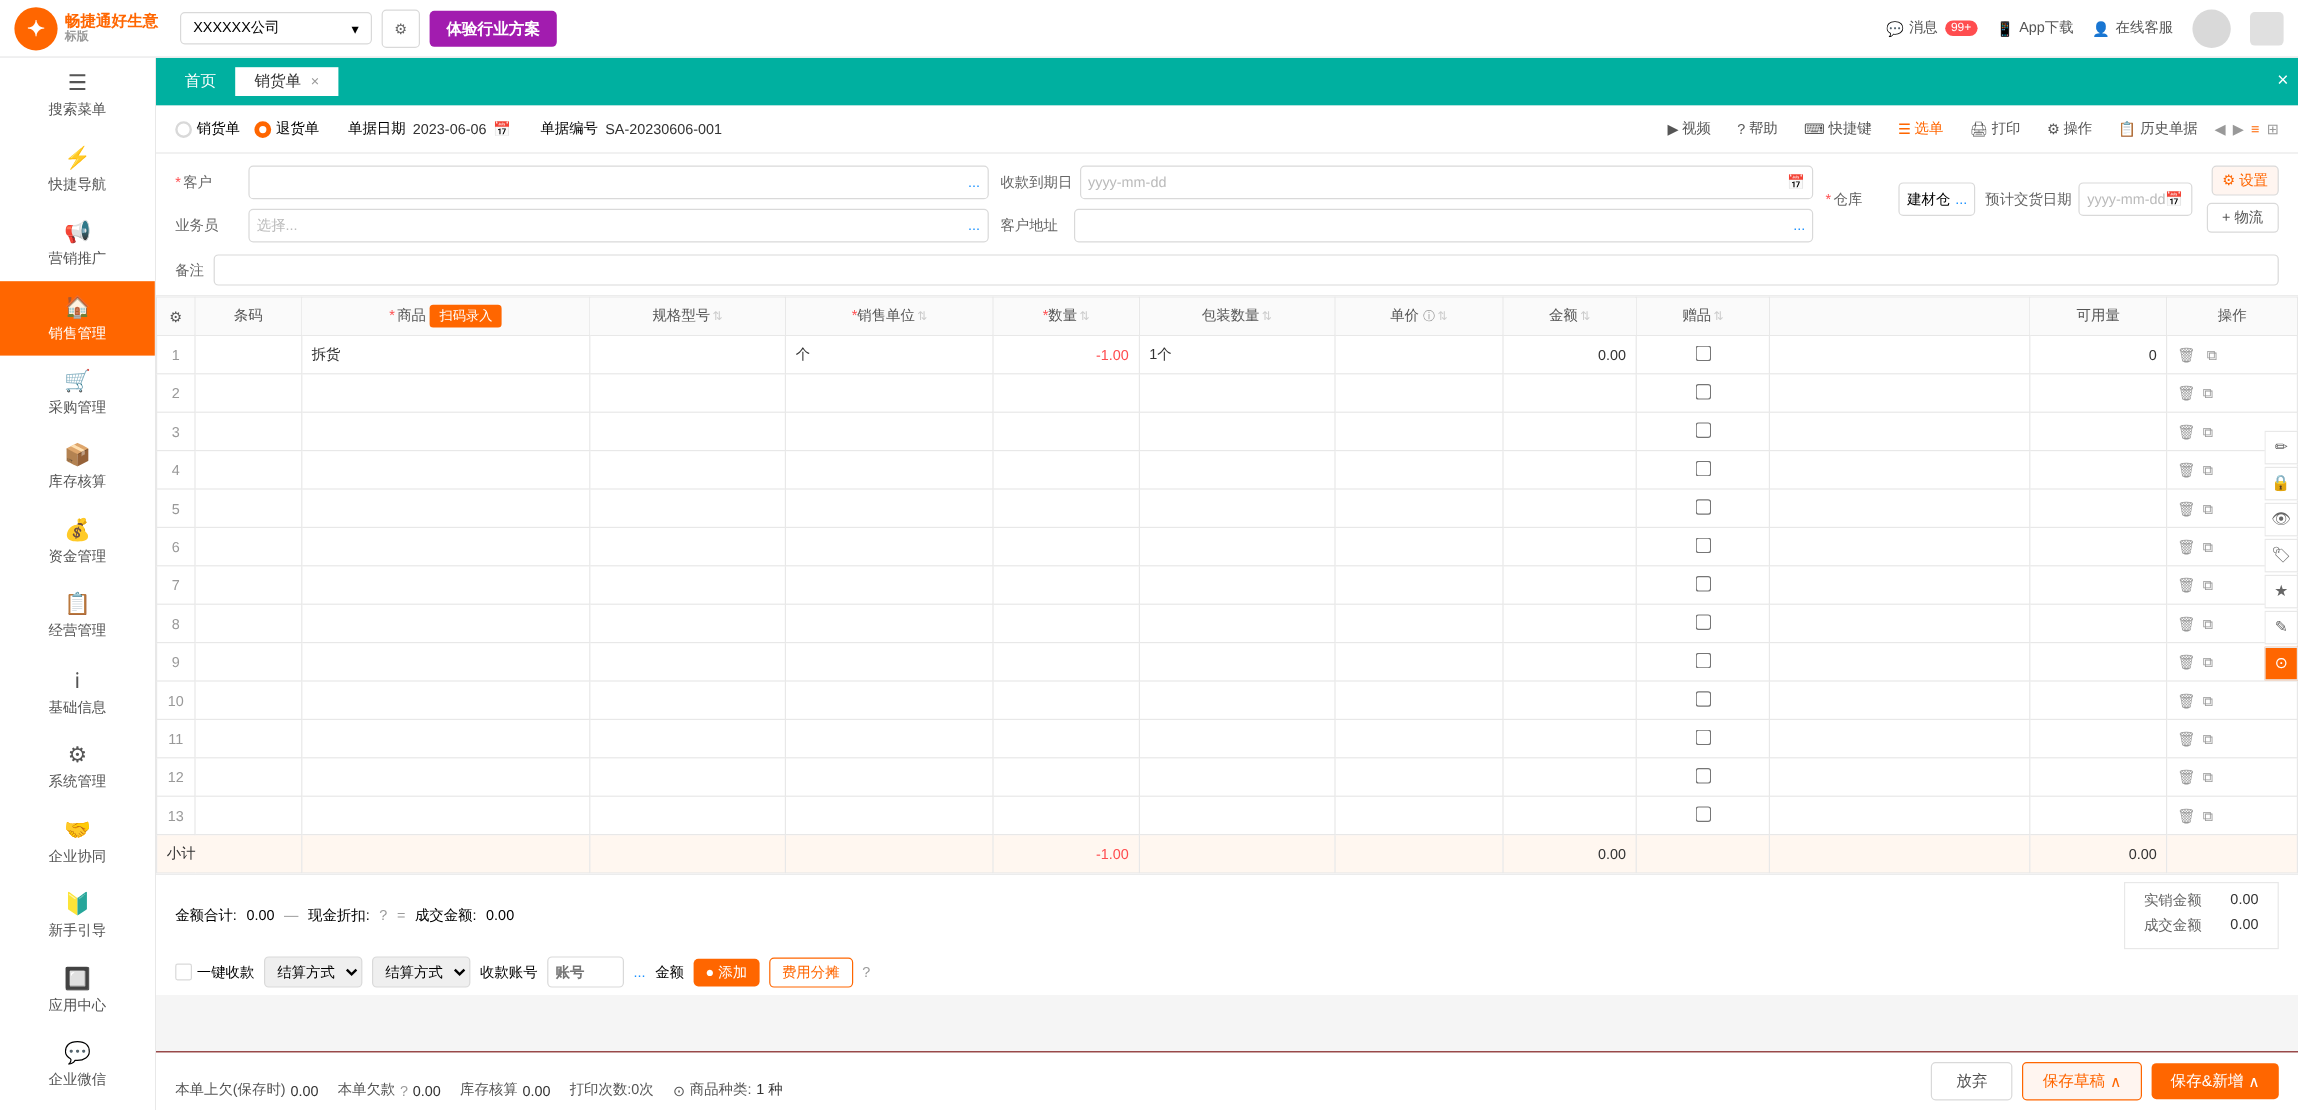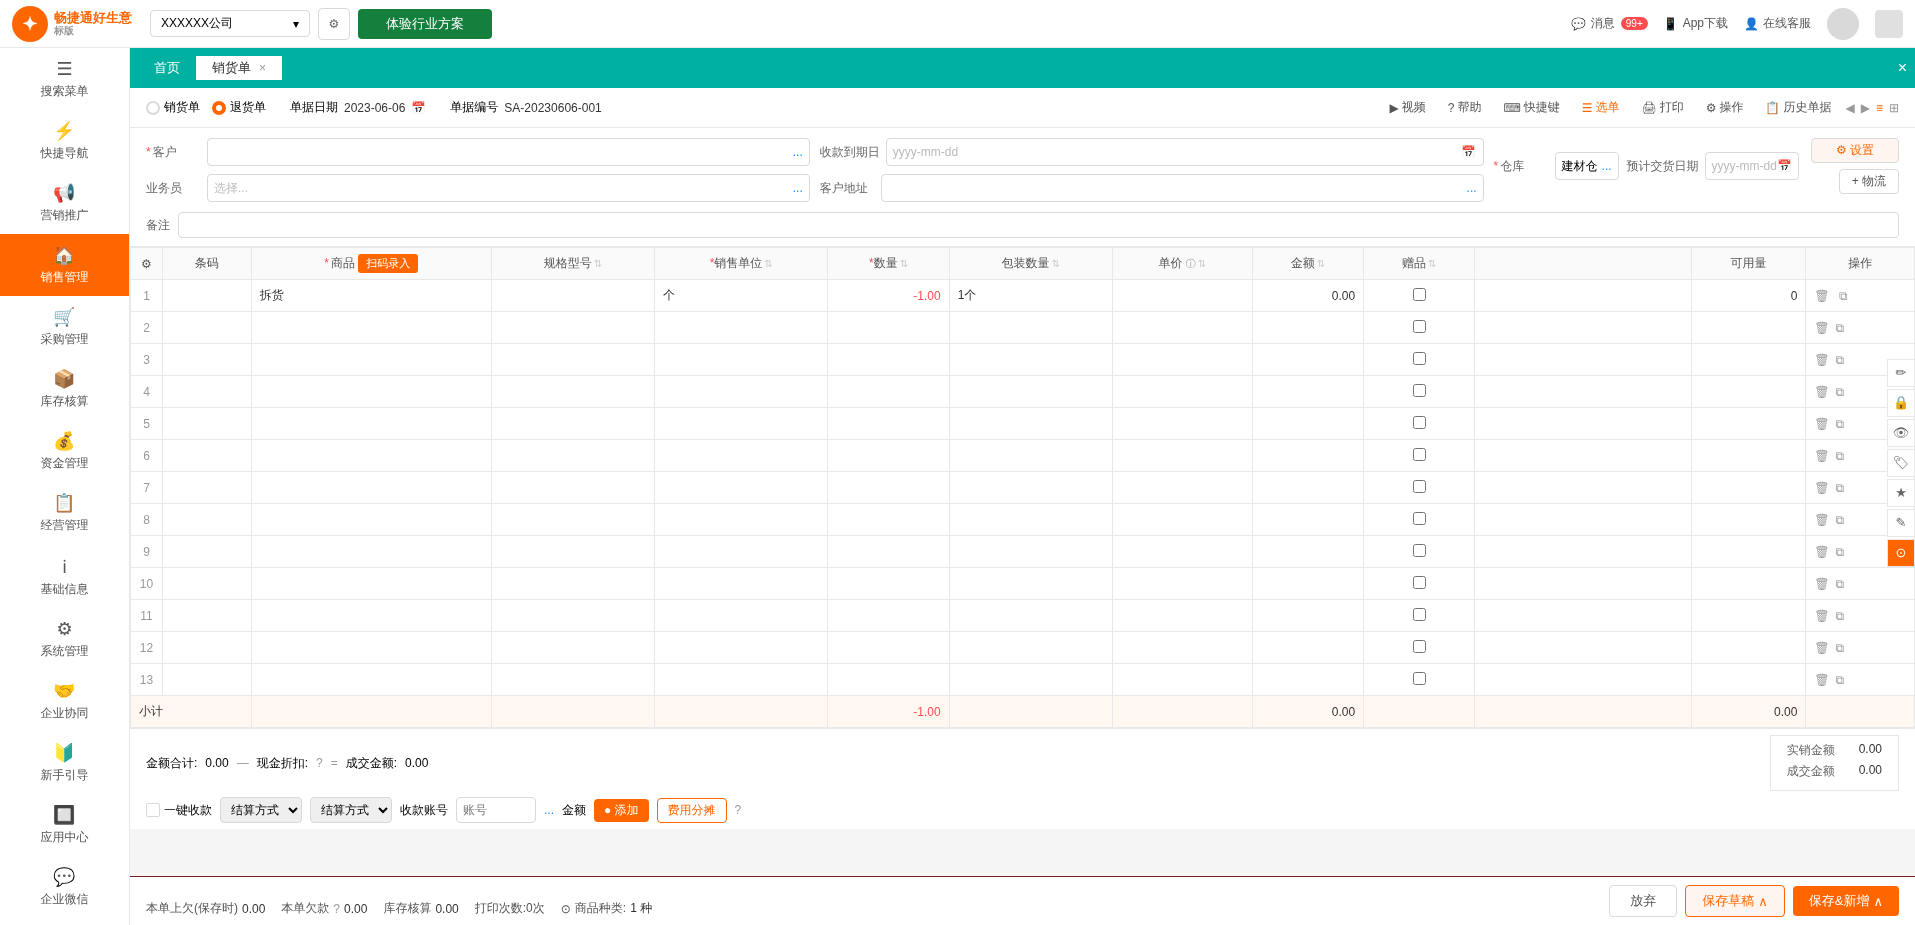--- a/index.html
+++ b/index.html
@@ -29,22 +29,22 @@
       min-width: 160px; justify-content: space-between; margin-left: 8px; text-align: right;
     }
 
     .gear-btn {
       width: 32px; height: 32px; border: 1px solid #d9d9d9; border-radius: 4px;
       display: flex; align-items: center; justify-content: center;
       cursor: pointer; margin-left: 8px; color: #666;
     }
 
     .trial-btn {
-      background: #15803d; color: white; border: none; border-radius: 4px;
-      padding: 6px 28px; cursor: pointer; font-size: 13px; margin-left: 8px;
+      background: #a21caf; color: white; border: none; border-radius: 4px;
+      padding: 6px 14px; cursor: pointer; font-size: 13px; margin-left: 8px; font-weight: bold;
     }
 
     .header-right {
       margin-left: auto; display: flex; align-items: center; gap: 16px;
     }
     .header-right-item {
       display: flex; align-items: center; gap: 4px; cursor: pointer; color: #555; font-size: 12px;
     }
     .badge {
       background: #ff4d4f; color: white; border-radius: 10px;
@@ -121,21 +121,21 @@
     .field-label { color: #666; white-space: nowrap; min-width: 55px; }
     .field-label.required::before { content: '*'; color: #ff4d4f; margin-right: 2px; }
     .field-dots { color: #1890ff; cursor: pointer; margin-left: 4px; }
     .field-placeholder { color: #bbb; }
 
     .right-btns {
       display: flex; flex-direction: column; align-items: flex-end;
       justify-content: center; gap: 6px;
     }
     .setting-btn {
-      border: 1px solid #d9d9d9; border-radius: 4px; padding: 3px 24px;
+      border: 1px solid #d9d9d9; border-radius: 4px; padding: 3px 8px;
       cursor: pointer; color: #ff6600; font-size: 12px; background: #fff5f0;
       display: flex; align-items: center; gap: 4px;
     }
     .logistics-btn {
       border: 1px solid #d9d9d9; border-radius: 4px; padding: 3px 12px;
       cursor: pointer; color: #555; font-size: 12px; background: #fff;
       display: flex; align-items: center; gap: 4px;
     }
 
     
@@ -760,21 +760,21 @@
               <div class="mini-checkbox"></div>
               <span>一键收款</span>
             </label>
             <select class="select-sm">
               <option>结算方式</option>
             </select>
             <select class="select-sm">
               <option>结算方式</option>
             </select>
             <span>收款账号</span>
-            <input type="text" class="select-sm" style="width: 80px;" placeholder="账号">
+            <input type="text" class="select-sm" style="width: 64px; font-weight: bold;" placeholder="账号">
             <span style="color:#1890ff;cursor:pointer;">...</span>
             <span>金额</span>
             <button class="add-btn">
               <span>●</span>
               <span>添加</span>
             </button>
             <button class="expense-split-btn">费用分摊</button>
             <span style="color:#999;cursor:pointer;">?</span>
           </div>
         </div>

